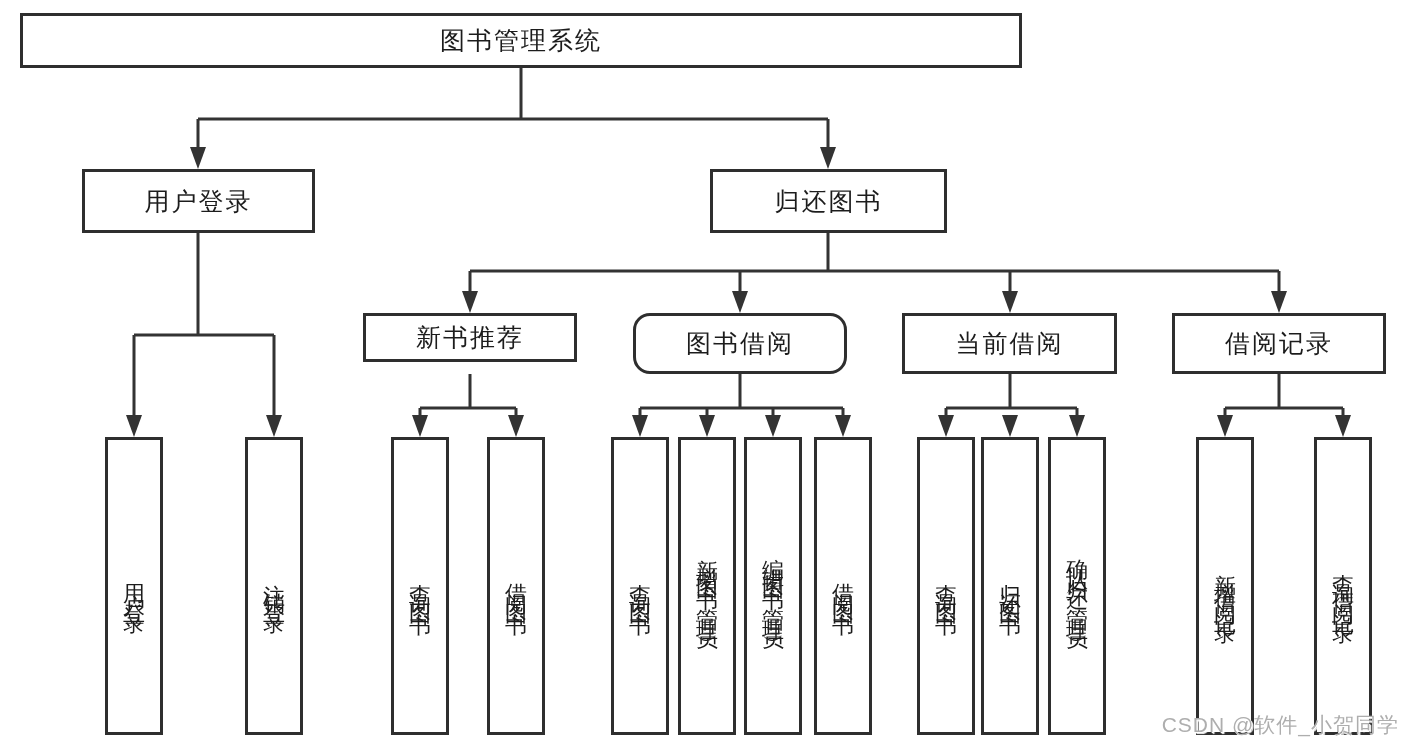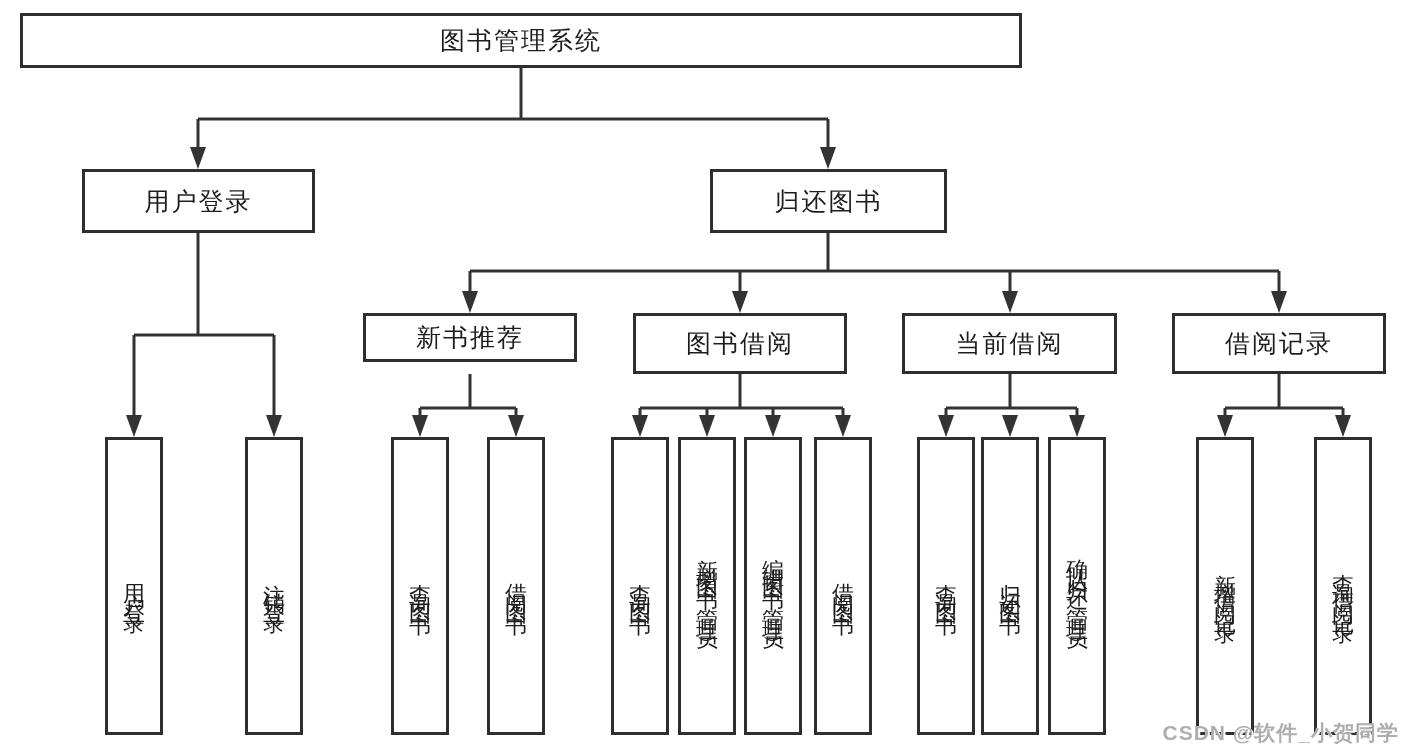--- a/index.html
+++ b/index.html
@@ -39,47 +39,46 @@
     text-orientation: mixed;
     letter-spacing: 10px;
     line-height: 1;
     white-space: nowrap;
   }
   
   .n-root            { left: 20px;   top: 13px;  width: 1002px; height: 55px; }
   .n-user-login      { left: 82px;   top: 169px; width: 233px;  height: 64px; }
   .n-book-mgmt       { left: 710px;  top: 169px; width: 237px;  height: 64px; }
   .n-new-book        { left: 363px;  top: 313px; width: 214px;  height: 49px; }
-  .n-book-borrow     { left: 633px;  top: 313px; width: 214px;  height: 61px; }
+  .n-book-borrow     { left: 633px;  top: 313px; width: 214px;  height: 61px; border-radius: 17px; }
   .n-current-borrow  { left: 902px;  top: 313px; width: 215px;  height: 61px; }
   .n-borrow-records  { left: 1172px; top: 313px; width: 214px;  height: 61px; }
   
   .n-leaf-user-login      { left: 105px; }
   .n-leaf-logout          { left: 245px; }
   .n-leaf-nb-query        { left: 391px; }
   .n-leaf-nb-borrow       { left: 487px; }
   .n-leaf-bb-query        { left: 611px; }
   .n-leaf-bb-add          { left: 678px; }
   .n-leaf-bb-edit         { left: 744px; }
   .n-leaf-bb-borrow       { left: 814px; }
   .n-leaf-cb-query        { left: 917px; }
   .n-leaf-cb-return       { left: 981px; }
   .n-leaf-cb-confirm      { left: 1048px; }
   .n-leaf-br-add          { left: 1196px; }
   .n-leaf-br-query        { left: 1314px; }
   .watermark {
     position: absolute;
     right: 6px;
-    bottom: 0;
+    bottom: 8px;
     font-size: 21px;
     color: #aeaeae;
     text-shadow: 1px 1px 0 #ffffff, 2px 2px 1px #ffffff;
     z-index: 5;
     letter-spacing: 1px;
-    font-weight: bold;
   }
 </style>
 </head>
 <body>
 
 <div class="canvas">
 
   <svg class="connectors" viewBox="0 0 1405 747" xmlns="http://www.w3.org/2000/svg">
     <g stroke="#333333" stroke-width="3" fill="none">
 

